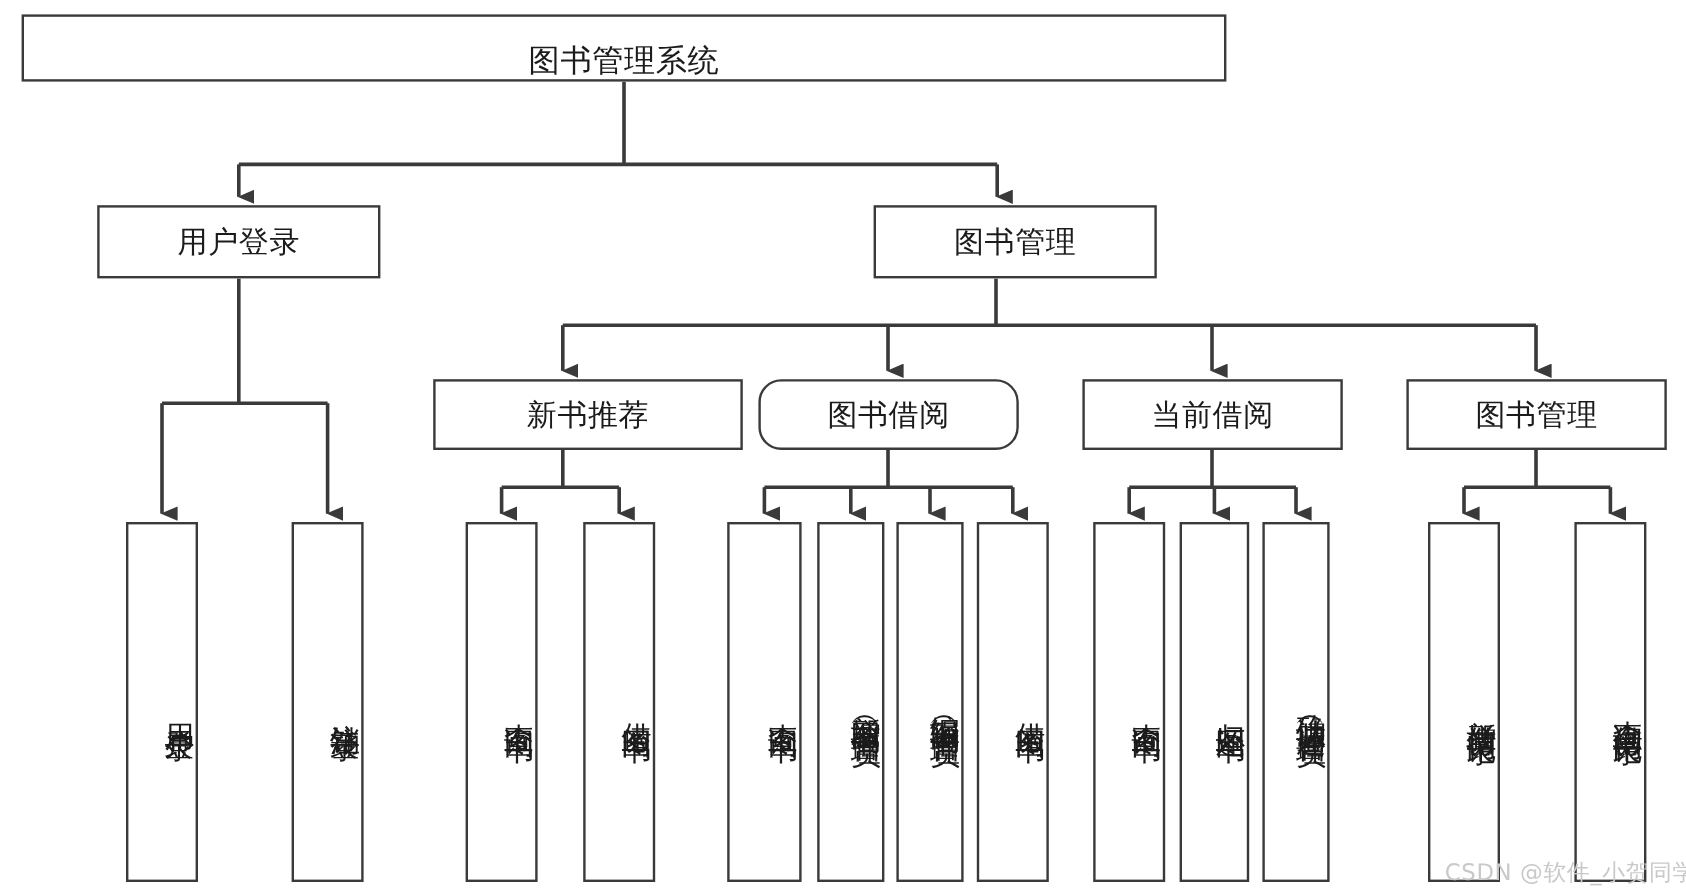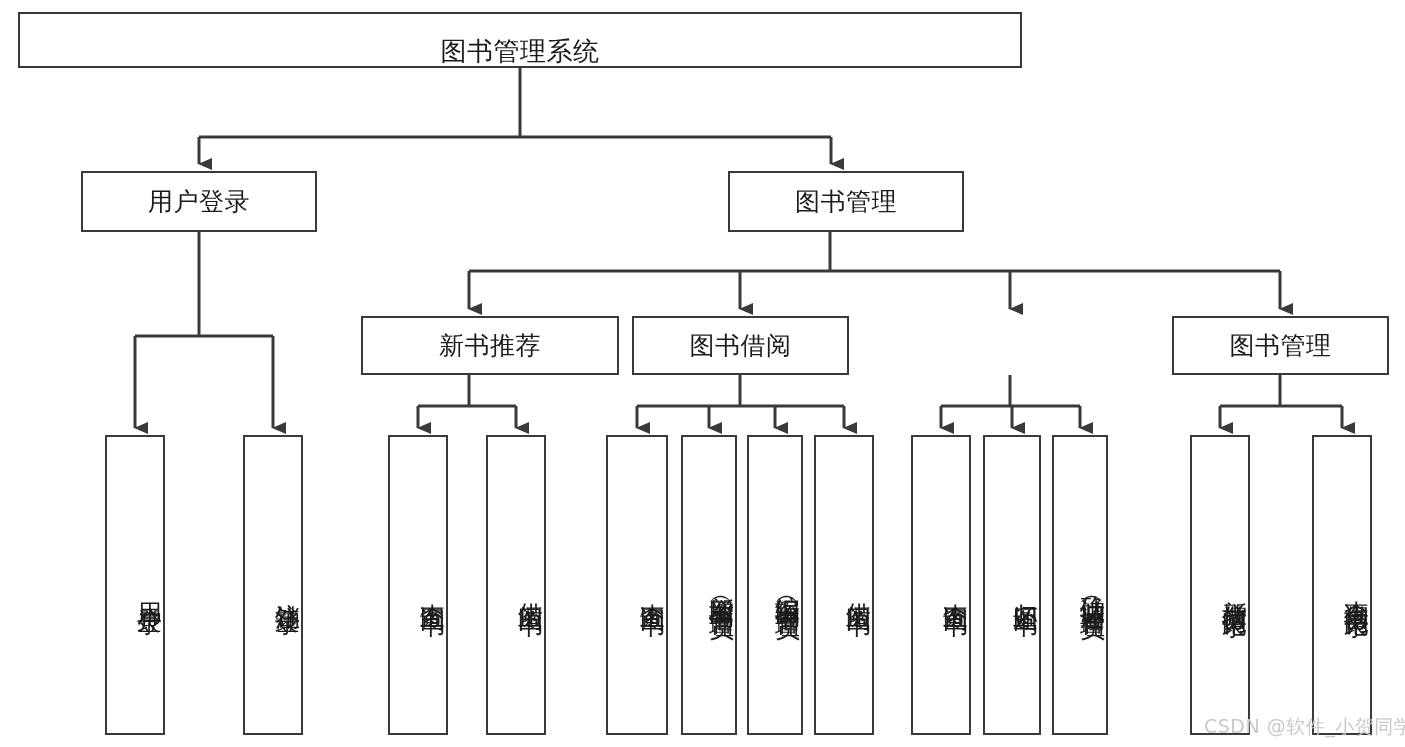--- a/index.html
+++ b/index.html
@@ -132,22 +132,25 @@
   <div class="node horiz" style="left: 81px; top: 171px; width: 236px; height: 61px;">
     <span>用户登录</span>
   </div>
   <div class="node horiz" style="left: 728px; top: 171px; width: 236px; height: 61px;">
     <span>图书管理</span>
   </div>
 
   <div class="node horiz" style="left: 361px; top: 316px; width: 258px; height: 59px;">
     <span>新书推荐</span>
   </div>
-  <div class="node horiz" style="left: 632px; top: 316px; width: 217px; height: 59px;">
+  <div class="node horiz" style="left: 632px; top: 316px; width: 217px; height: 59px; border-radius: 19px;">
     <span>图书借阅</span>
+  </div>
+  <div class="node horiz" style="left: 902px; top: 316px; width: 217px; height: 59px;">
+    <span>当前借阅</span>
   </div>
   <div class="node horiz" style="left: 1172px; top: 316px; width: 217px; height: 59px;">
     <span>图书管理</span>
   </div>
 
   <div class="node vert" style="left: 105px; top: 435px; width: 60px; height: 300px;">
     <span class="vtext">用户登录</span>
   </div>
   <div class="node vert" style="left: 243px; top: 435px; width: 60px; height: 300px;">
     <span class="vtext">注销登录</span>

